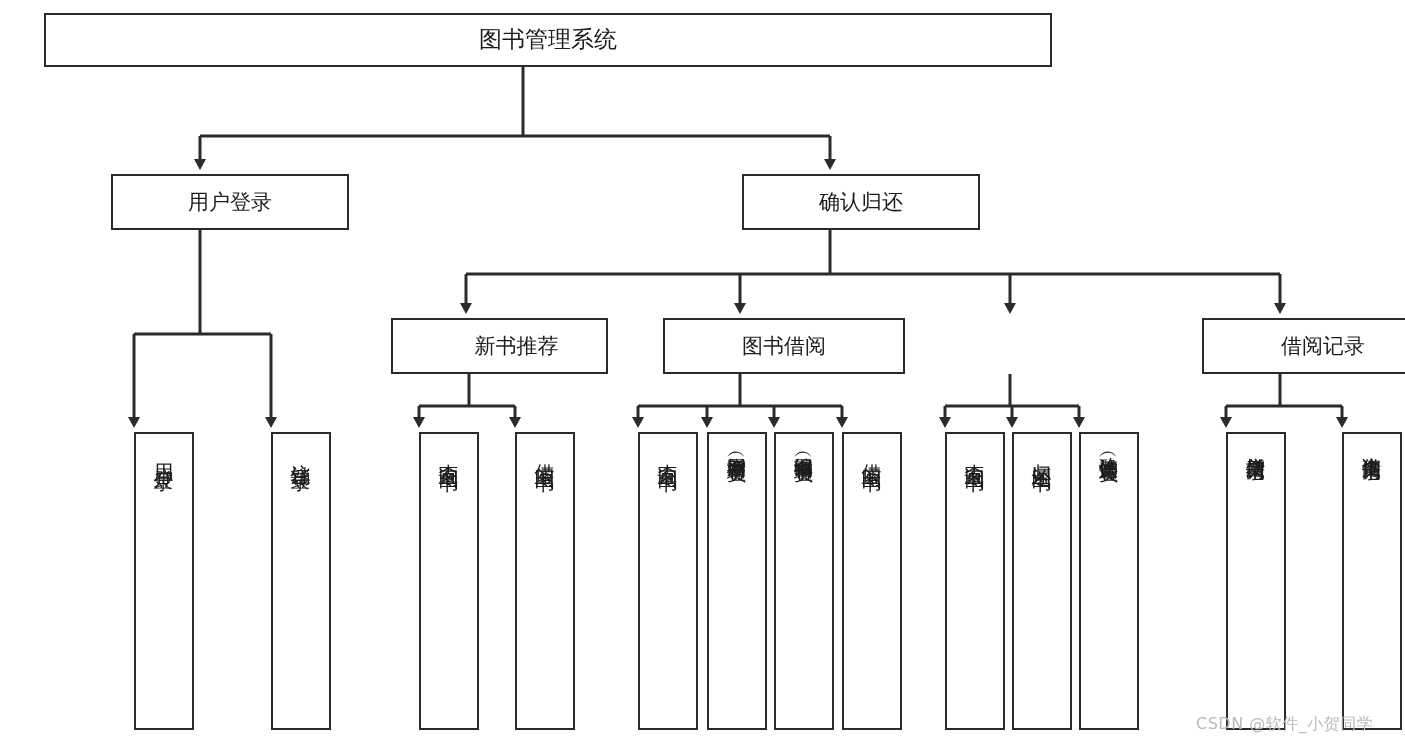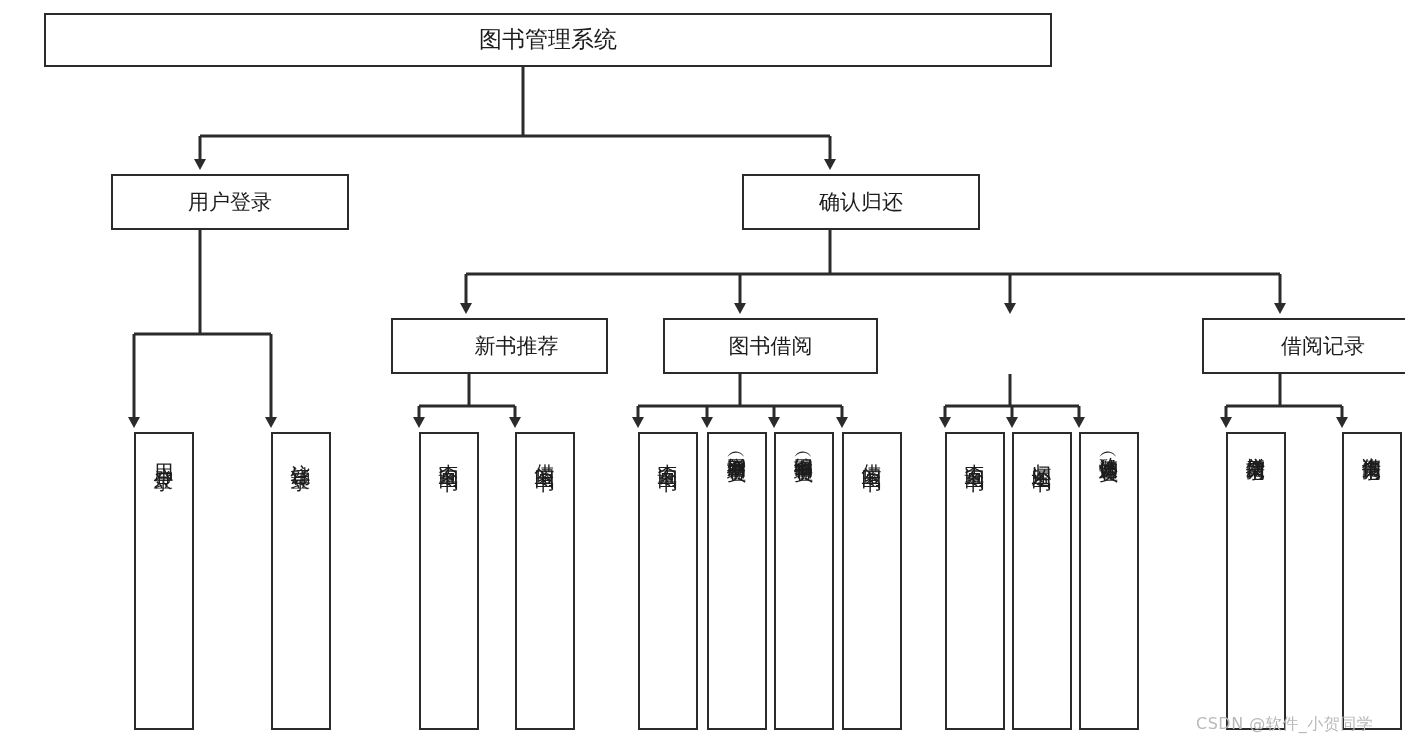--- a/index.html
+++ b/index.html
@@ -48,21 +48,21 @@
   .n-root .lbl{ font-size:23px; }
   
   .n-l1{ height:56px; }
   .n-l1 .lbl{ font-size:21px; }
   .n-login{ left:81px; top:174px; width:238px; }
   .n-book { left:712px; top:174px; width:238px; }
   
   .n-l2{ top:318px; height:56px; }
   .n-l2 .lbl{ font-size:21px; }
   .n-new   { left:361px;  width:217px;padding-left:34px; }
-  .n-borrow{ left:633px;  width:215px;align-items:center; }
+  .n-borrow{ left:633px;  width:242px;align-items:center; }
   .n-cur   { left:902px;  width:217px; }
   .n-rec   { left:1172px; width:242px; }
   
   .n-l3{
     top:432px;
     height:298px;
     width:60px;
     align-items:flex-start;
     justify-content:center;
     padding-top:14px;

